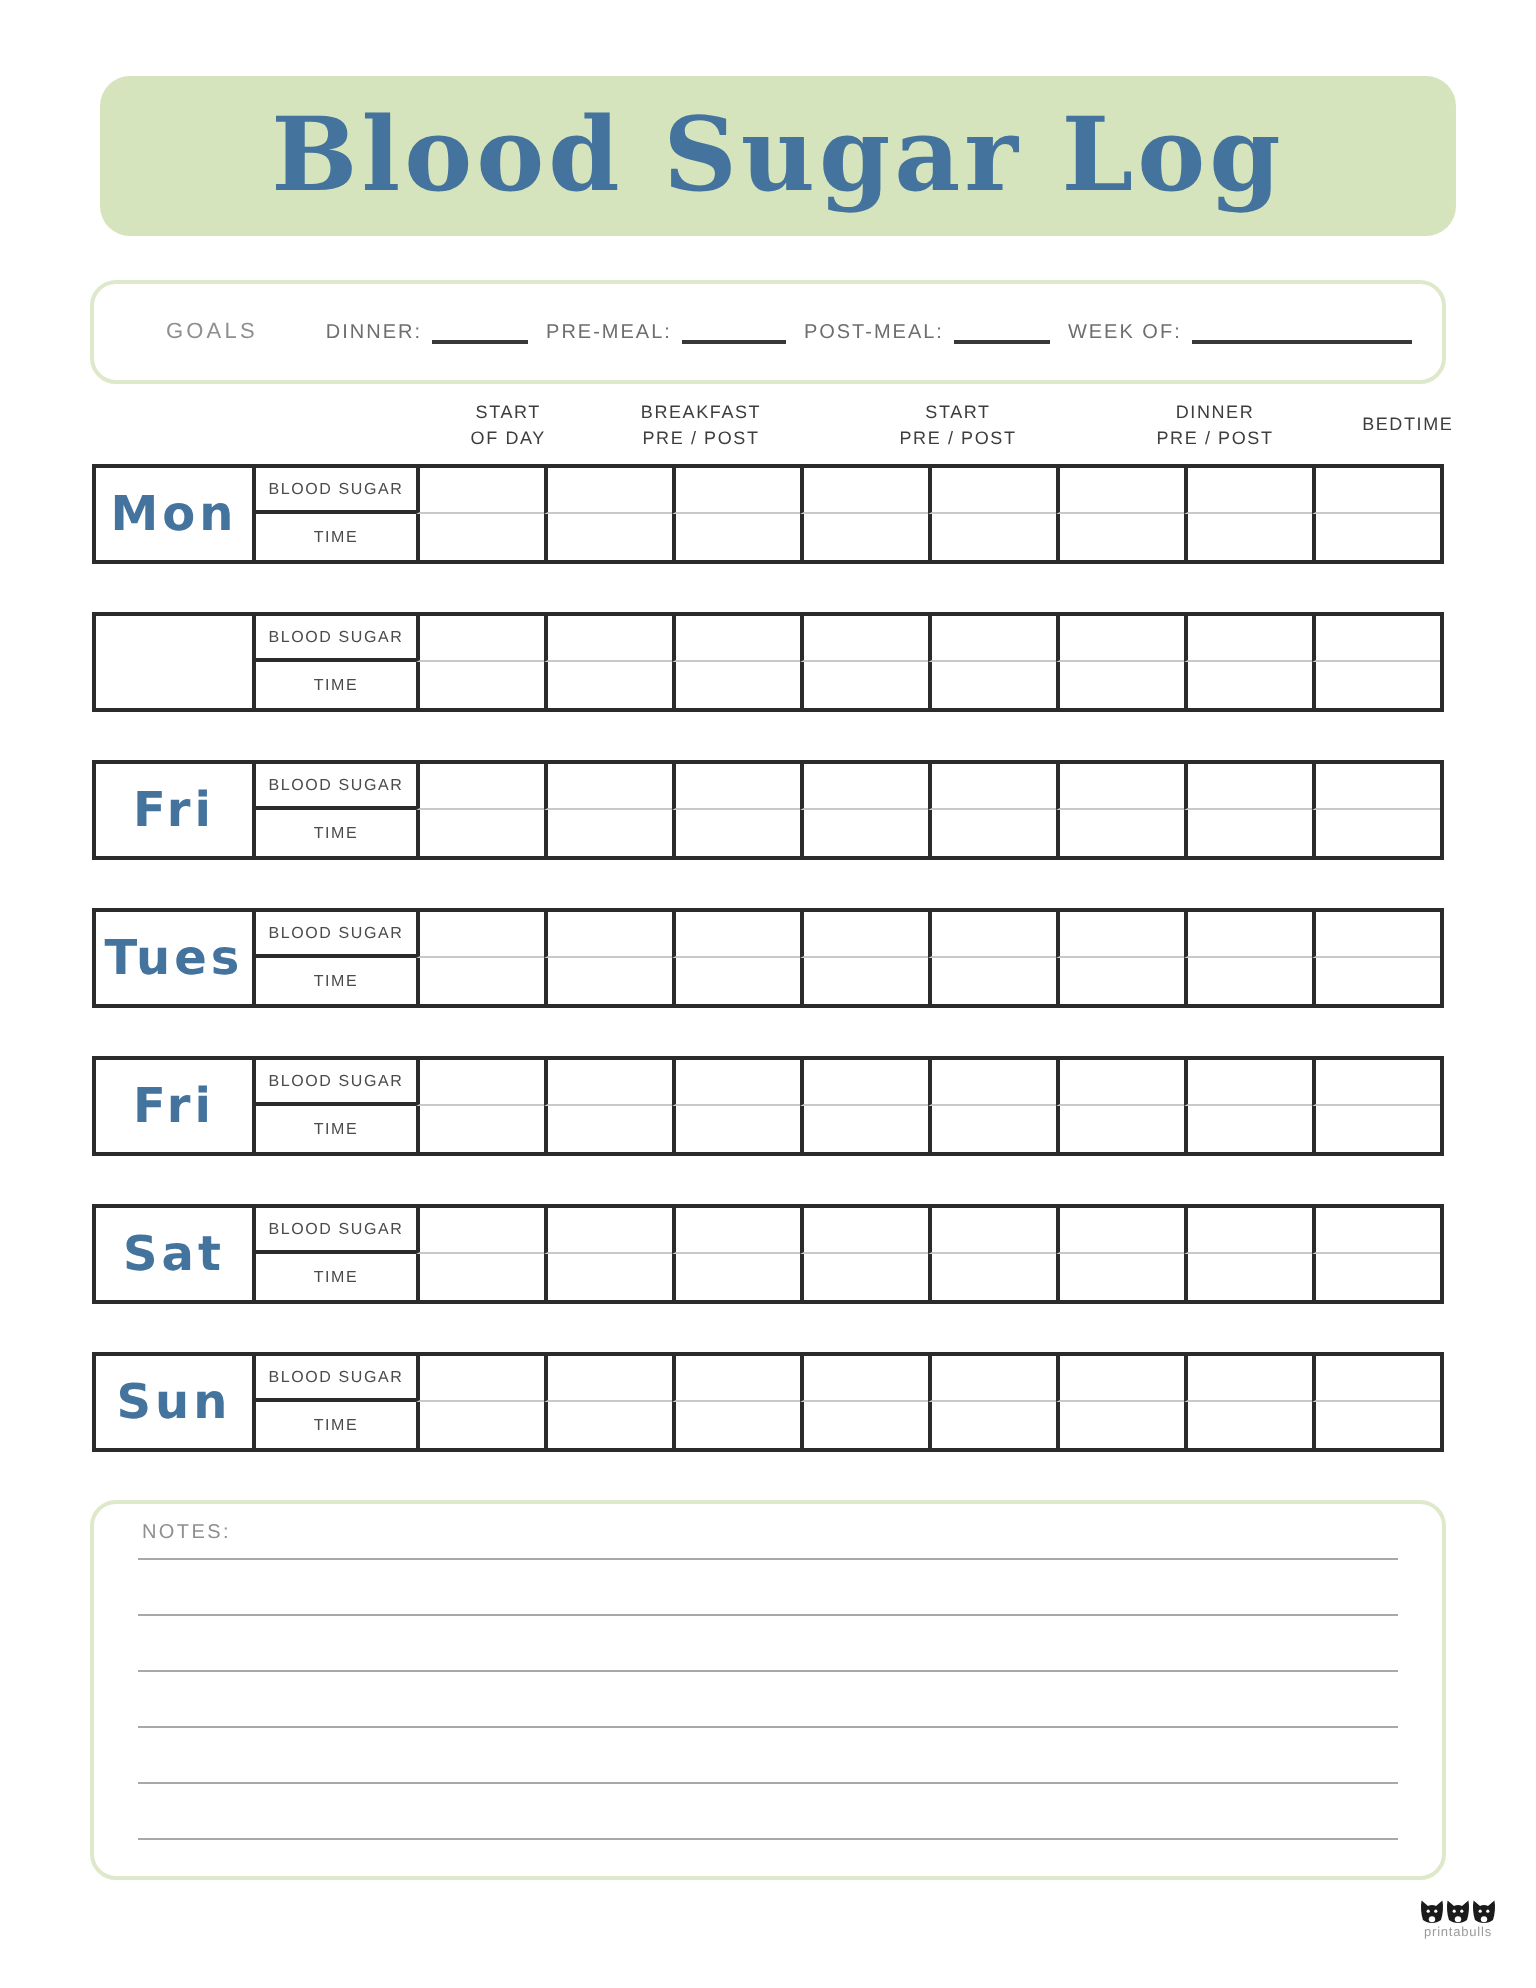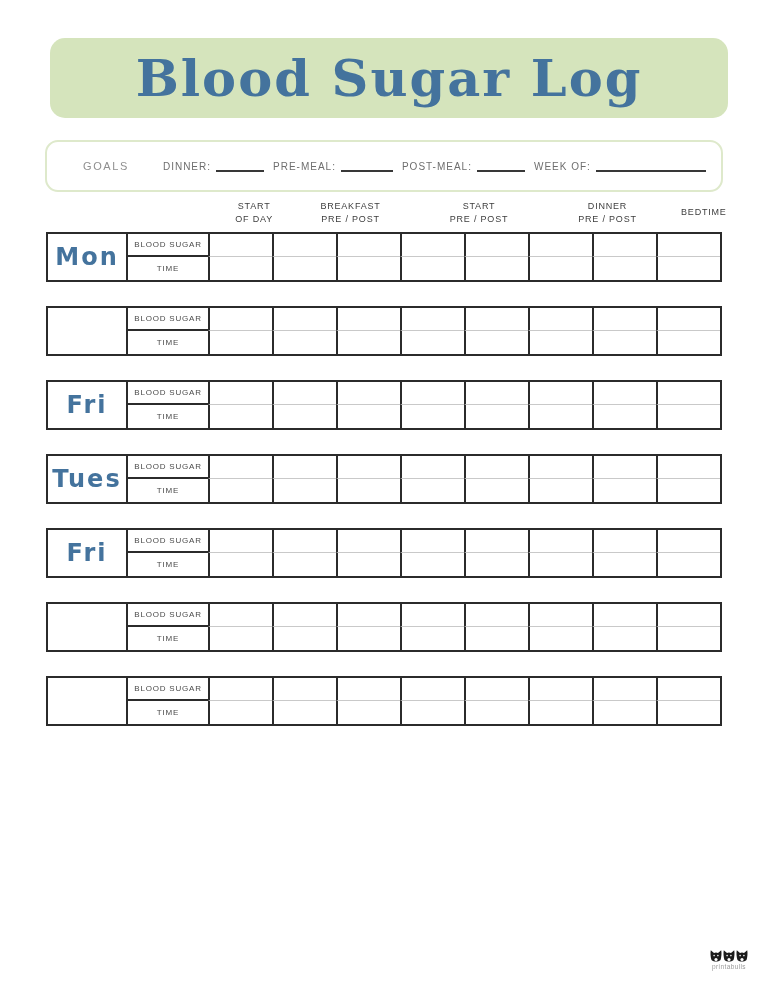--- a/index.html
+++ b/index.html
@@ -257,40 +257,42 @@
         <div class="data-cell" style="grid-area: 2 / 3;"></div>
         <div class="data-cell" style="grid-area: 2 / 4;"></div>
         <div class="data-cell" style="grid-area: 2 / 5;"></div>
         <div class="data-cell" style="grid-area: 2 / 6;"></div>
         <div class="data-cell" style="grid-area: 2 / 7;"></div>
         <div class="data-cell" style="grid-area: 2 / 8;"></div>
         <div class="data-cell" style="grid-area: 2 / 9;"></div>
         <div class="data-cell" style="grid-area: 2 / 10;"></div>
       </div>
       <div class="day-row" style="top: 602px;">
+        <div class="day-name" style="grid-area: 1 / 1 / 3;">Sat</div>
         <div class="label-cell label-top" style="grid-area: 1 / 2;">BLOOD SUGAR</div>
         <div class="data-cell top" style="grid-area: 1 / 3;"></div>
         <div class="data-cell top" style="grid-area: 1 / 4;"></div>
         <div class="data-cell top" style="grid-area: 1 / 5;"></div>
         <div class="data-cell top" style="grid-area: 1 / 6;"></div>
         <div class="data-cell top" style="grid-area: 1 / 7;"></div>
         <div class="data-cell top" style="grid-area: 1 / 8;"></div>
         <div class="data-cell top" style="grid-area: 1 / 9;"></div>
         <div class="data-cell top" style="grid-area: 1 / 10;"></div>
         <div class="label-cell" style="grid-area: 2 / 2;">TIME</div>
         <div class="data-cell" style="grid-area: 2 / 3;"></div>
         <div class="data-cell" style="grid-area: 2 / 4;"></div>
         <div class="data-cell" style="grid-area: 2 / 5;"></div>
         <div class="data-cell" style="grid-area: 2 / 6;"></div>
         <div class="data-cell" style="grid-area: 2 / 7;"></div>
         <div class="data-cell" style="grid-area: 2 / 8;"></div>
         <div class="data-cell" style="grid-area: 2 / 9;"></div>
         <div class="data-cell" style="grid-area: 2 / 10;"></div>
       </div>
       <div class="day-row" style="top: 676px;">
+        <div class="day-name" style="grid-area: 1 / 1 / 3;">Sun</div>
         <div class="label-cell label-top" style="grid-area: 1 / 2;">BLOOD SUGAR</div>
         <div class="data-cell top" style="grid-area: 1 / 3;"></div>
         <div class="data-cell top" style="grid-area: 1 / 4;"></div>
         <div class="data-cell top" style="grid-area: 1 / 5;"></div>
         <div class="data-cell top" style="grid-area: 1 / 6;"></div>
         <div class="data-cell top" style="grid-area: 1 / 7;"></div>
         <div class="data-cell top" style="grid-area: 1 / 8;"></div>
         <div class="data-cell top" style="grid-area: 1 / 9;"></div>
         <div class="data-cell top" style="grid-area: 1 / 10;"></div>
         <div class="label-cell" style="grid-area: 2 / 2;">TIME</div>
@@ -298,20 +300,24 @@
         <div class="data-cell" style="grid-area: 2 / 4;"></div>
         <div class="data-cell" style="grid-area: 2 / 5;"></div>
         <div class="data-cell" style="grid-area: 2 / 6;"></div>
         <div class="data-cell" style="grid-area: 2 / 7;"></div>
         <div class="data-cell" style="grid-area: 2 / 8;"></div>
         <div class="data-cell" style="grid-area: 2 / 9;"></div>
         <div class="data-cell" style="grid-area: 2 / 10;"></div>
       </div>
     </div>
 
+  <div class="notes">
+    <span class="notes-label">NOTES:</span>
+    <span id="note-lines"><div class="note-line" style="top: 27px;"></div><div class="note-line" style="top: 55px;"></div><div class="note-line" style="top: 83px;"></div><div class="note-line" style="top: 111px;"></div><div class="note-line" style="top: 139px;"></div><div class="note-line" style="top: 167px;"></div></span>
+  </div>
 
   <div class="logo">
     <svg width="38" height="13" viewBox="0 0 38 13">
       <defs>
         <g id="dog">
           <path d="M1.5,11 C0.5,8 0.2,4 0.8,1.2 L4,4 C5.3,3.3 6.7,3.3 8,4 L11.2,1.2 C11.8,4 11.5,8 10.5,11 C8,13 4,13 1.5,11 Z" fill="#1b1b1b"></path>
           <ellipse cx="6" cy="10.6" rx="1.6" ry="1.5" fill="#ffffff"></ellipse>
           <circle cx="4.1" cy="6.6" r="0.8" fill="#ffffff"></circle>
           <circle cx="7.9" cy="6.6" r="0.8" fill="#ffffff"></circle>
         </g>

